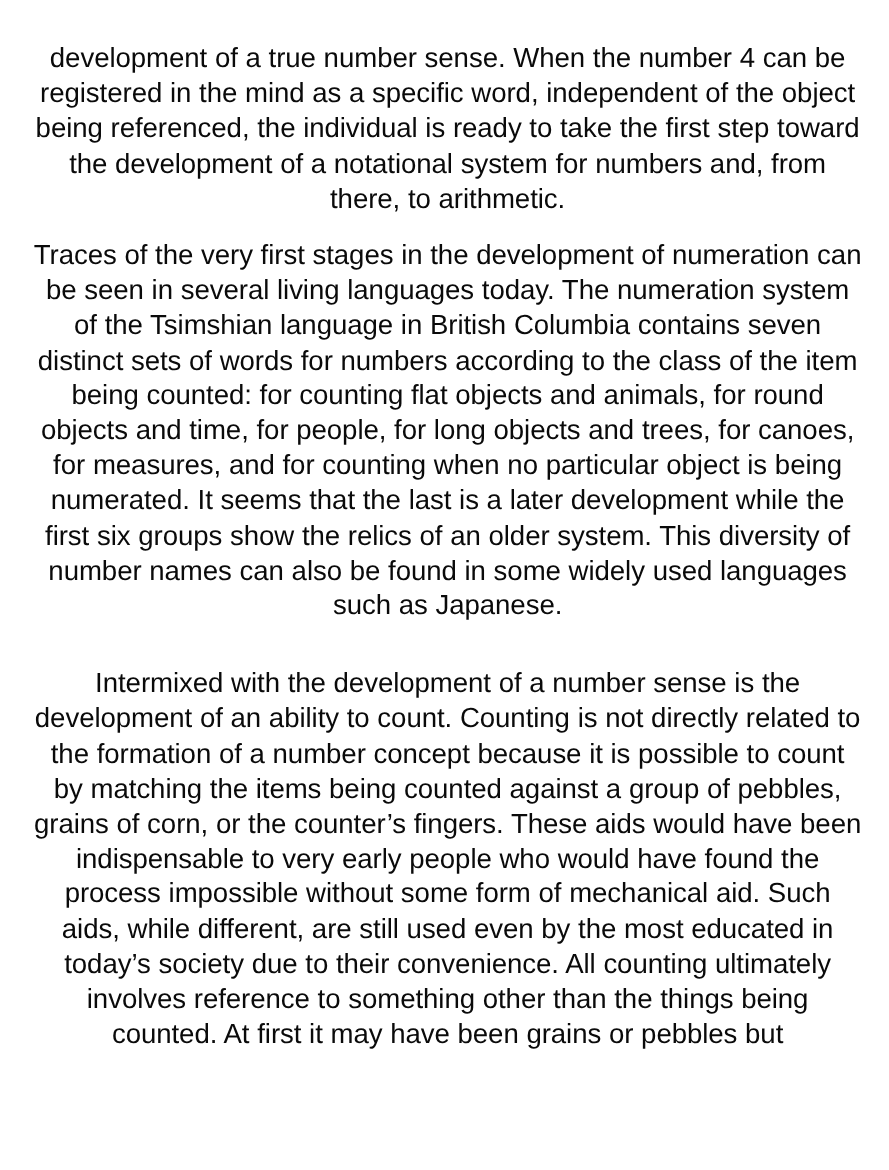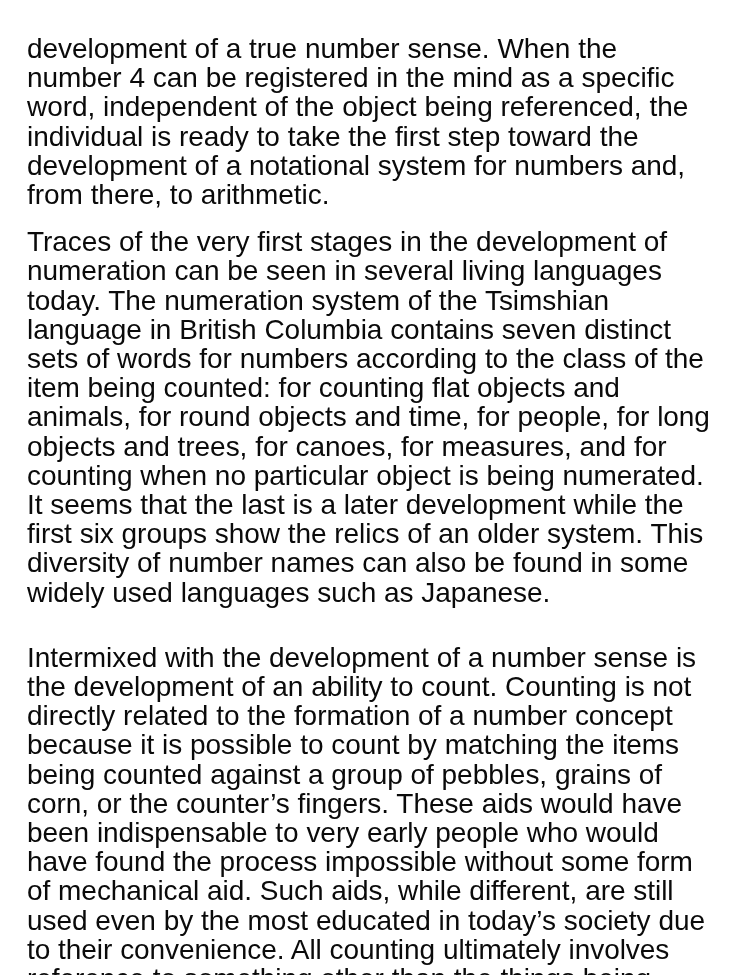--- a/index.html
+++ b/index.html
@@ -26,25 +26,25 @@
   .text-column {
     position: absolute;
     left: 27px;
     top: 34px;
     width: 692px;
   }
 
   .para {
     margin: 0 0 18px 0;
     padding: 0;
-    font-size: 28px;
+    font-size: 23px;
     line-height: 29.2px;
     letter-spacing: -0.05px;
     word-spacing: 0.1px;
-    text-align: left;
+    text-align: center;
     color: #0a0a0a;
     font-weight: 400;
     -webkit-font-smoothing: antialiased;
   }
 
   .para:last-child {
     margin-bottom: 0;
     margin-top: 36px;
   }
 </style>

